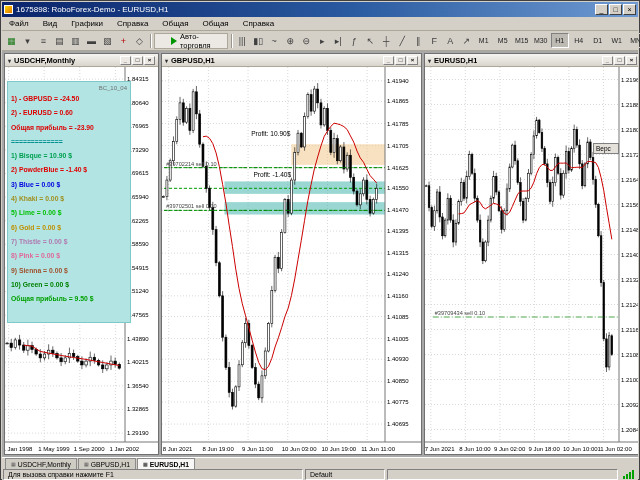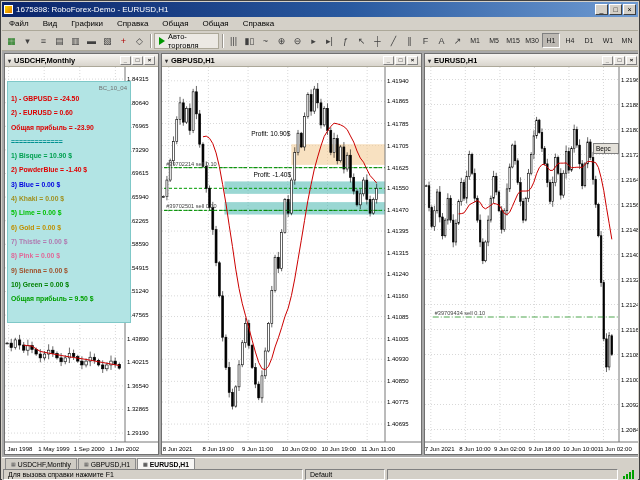--- a/index.html
+++ b/index.html
@@ -22,21 +22,21 @@
     display:flex;align-items:center;font-size:8px;border-bottom:1px solid #aca899}
   .menu-item{padding:1px 7px;white-space:nowrap}
   
   .toolbar{position:absolute;left:1px;top:30px;right:1px;height:20px;background:#d4d0c8;
     display:flex;align-items:center;padding:0 2px;gap:1px;border-bottom:1px solid #aca899}
   .tgroup{display:flex;align-items:center;gap:1px}
   .tbtn{min-width:15px;height:16px;display:flex;align-items:center;justify-content:center;
     font-size:9px;color:#404040;border:1px solid #d4d0c8;white-space:nowrap}
   .tsep{width:1px;height:14px;background:#9a968e;box-shadow:1px 0 0 #fff;margin:0 2px;flex:0 0 auto}
   .autotrade{display:flex;align-items:center;gap:3px;font-size:7.5px;height:16px;
-    padding:0 4px;background:#ece9e4;border:1px solid #aca899}
+    padding:0 16px;background:#ece9e4;border:1px solid #aca899}
   .play{width:0;height:0;border-left:6px solid #009600;border-top:4px solid transparent;
     border-bottom:4px solid transparent}
   .tf{margin-left:auto}
   .tfbtn{width:18px;height:15px;font-size:7px;display:flex;align-items:center;
     justify-content:center;border:1px solid #d4d0c8;color:#222}
   .tfbtn.active{background:#bdb9b3;border-color:#808080 #fff #fff #808080;border-style:solid}
   
   .mdi{position:absolute;left:1px;top:50px;right:1px;height:406px;background:#a8a8a8;overflow:hidden}
   .child{position:absolute;top:2px;height:402px;background:#fff;border:1px solid #707070}
   .ctitle{height:13px;background:linear-gradient(180deg,#f6f4f0,#d9d5cd);display:flex;

